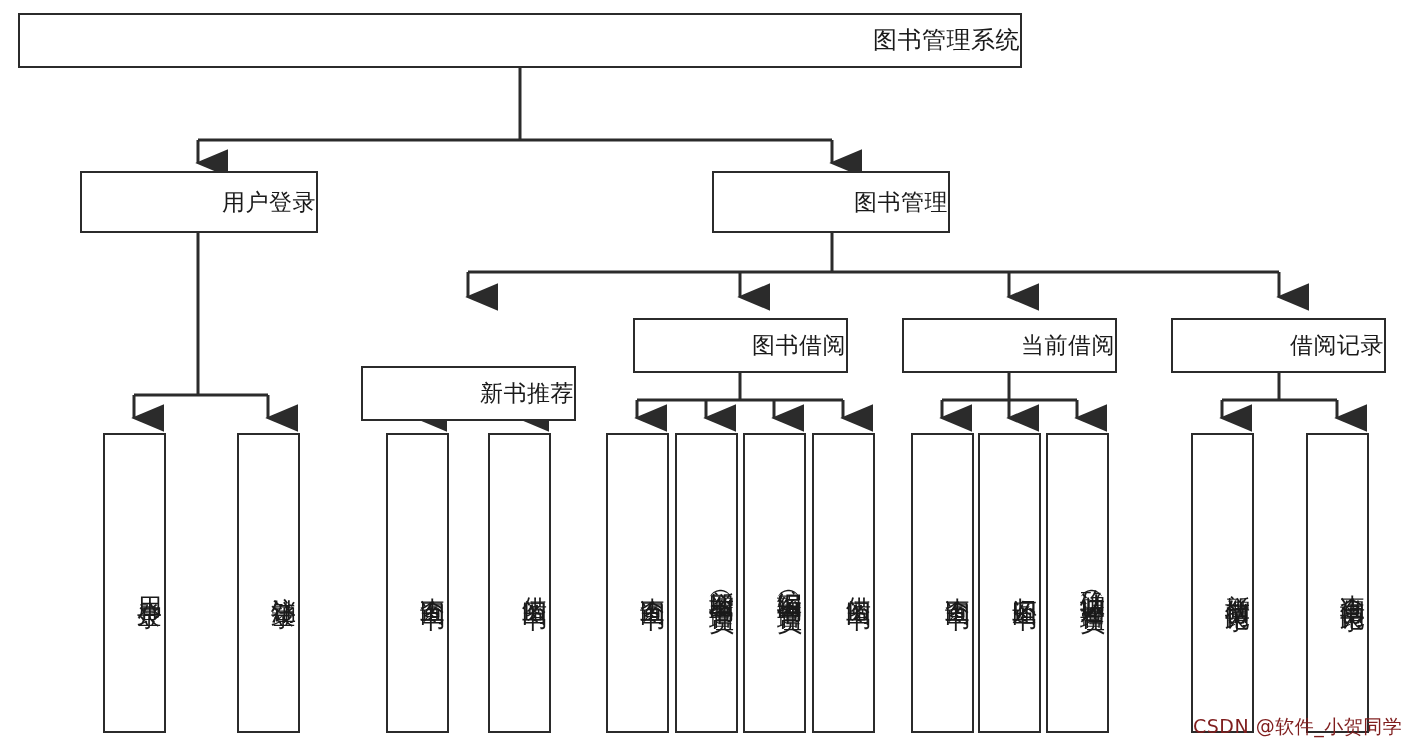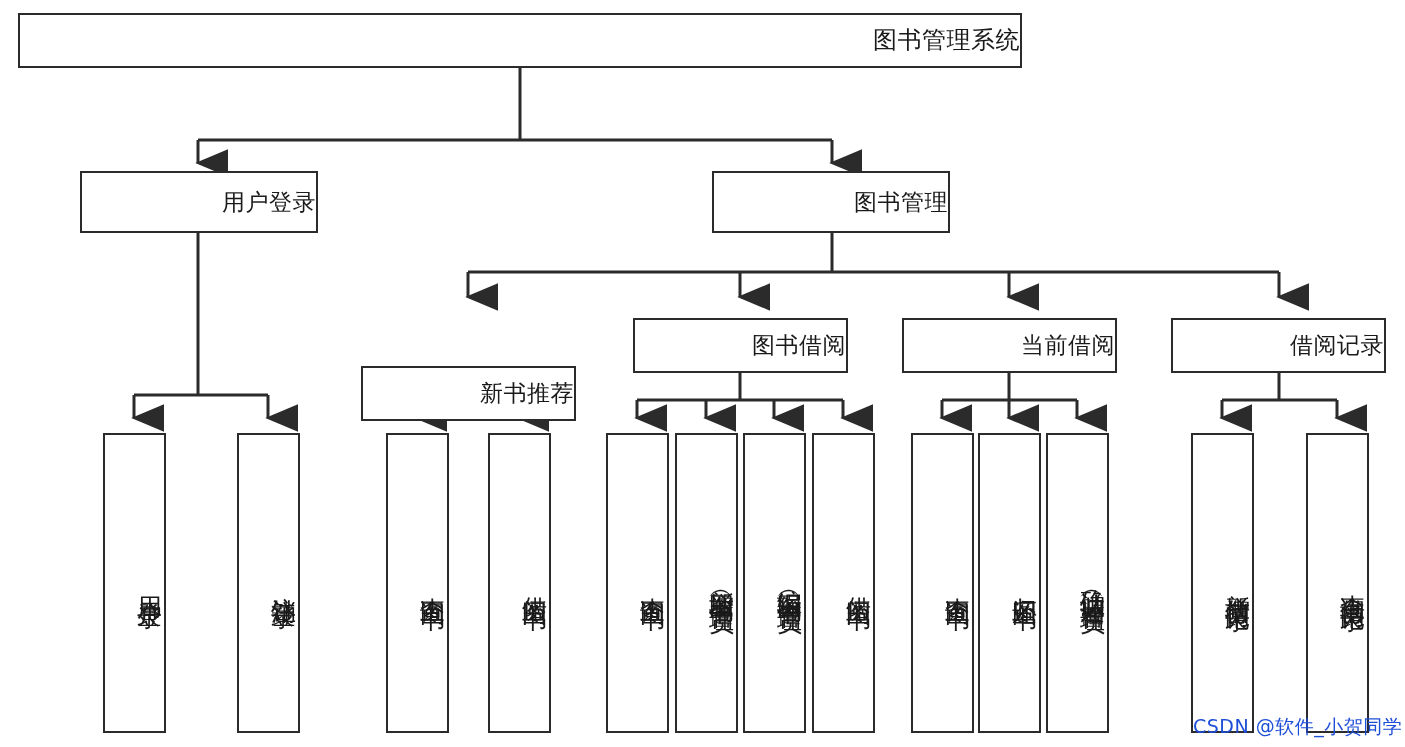--- a/index.html
+++ b/index.html
@@ -50,21 +50,21 @@
     text-orientation: upright;
     font-size: 25px;
     letter-spacing: 3px;
     max-height: 290px;
   }
   .node.root .node-label {
     font-size: 24px;
   }
   .watermark {
     position: absolute;
-    color: #1d4ed8;
+    color: #7f1d1d;
     font-size: 19px;
     letter-spacing: 0.5px;
     white-space: nowrap;
     user-select: none;
   }
 </style>
 </head>
 <body>
 
 <div id="canvas">

